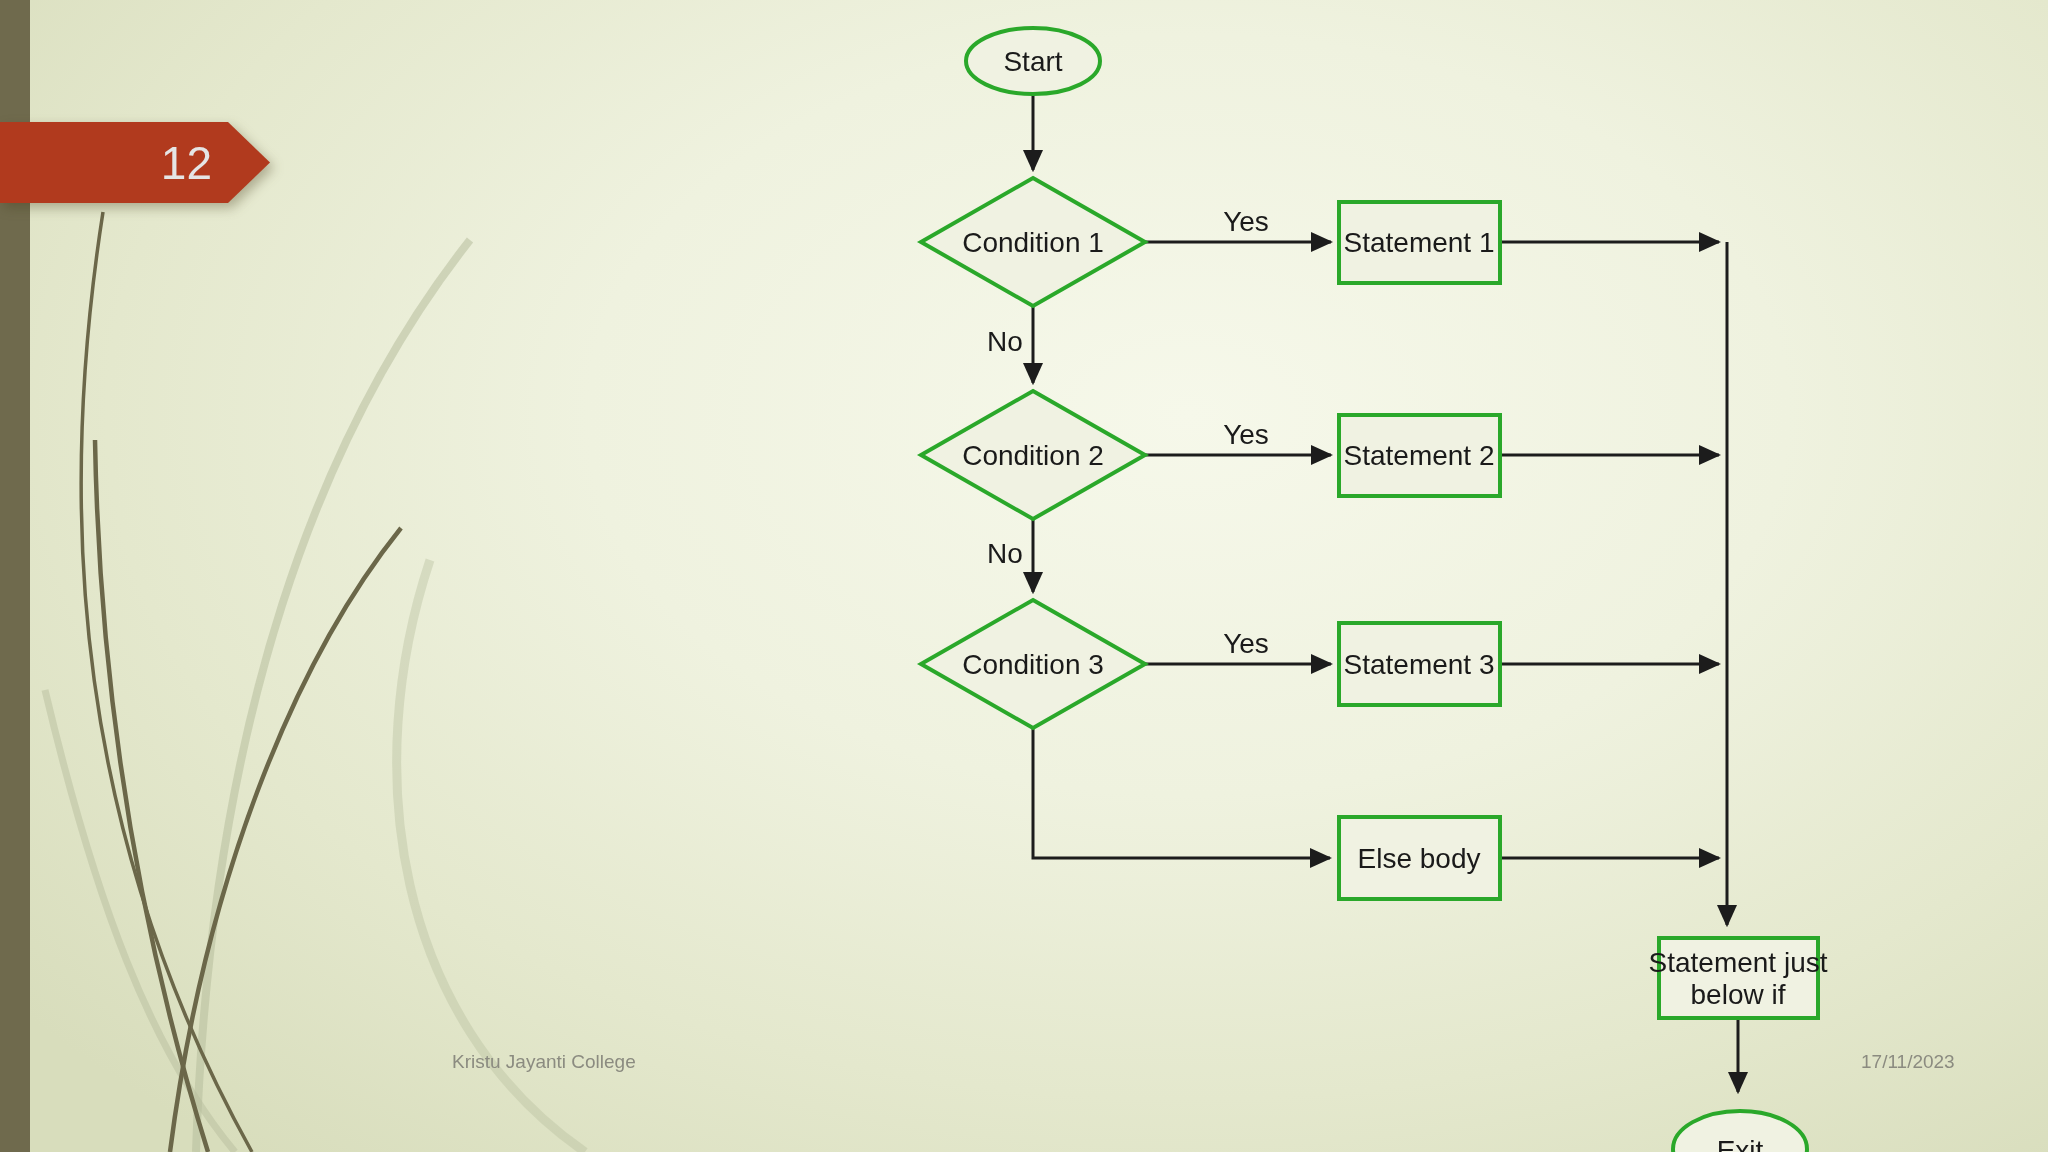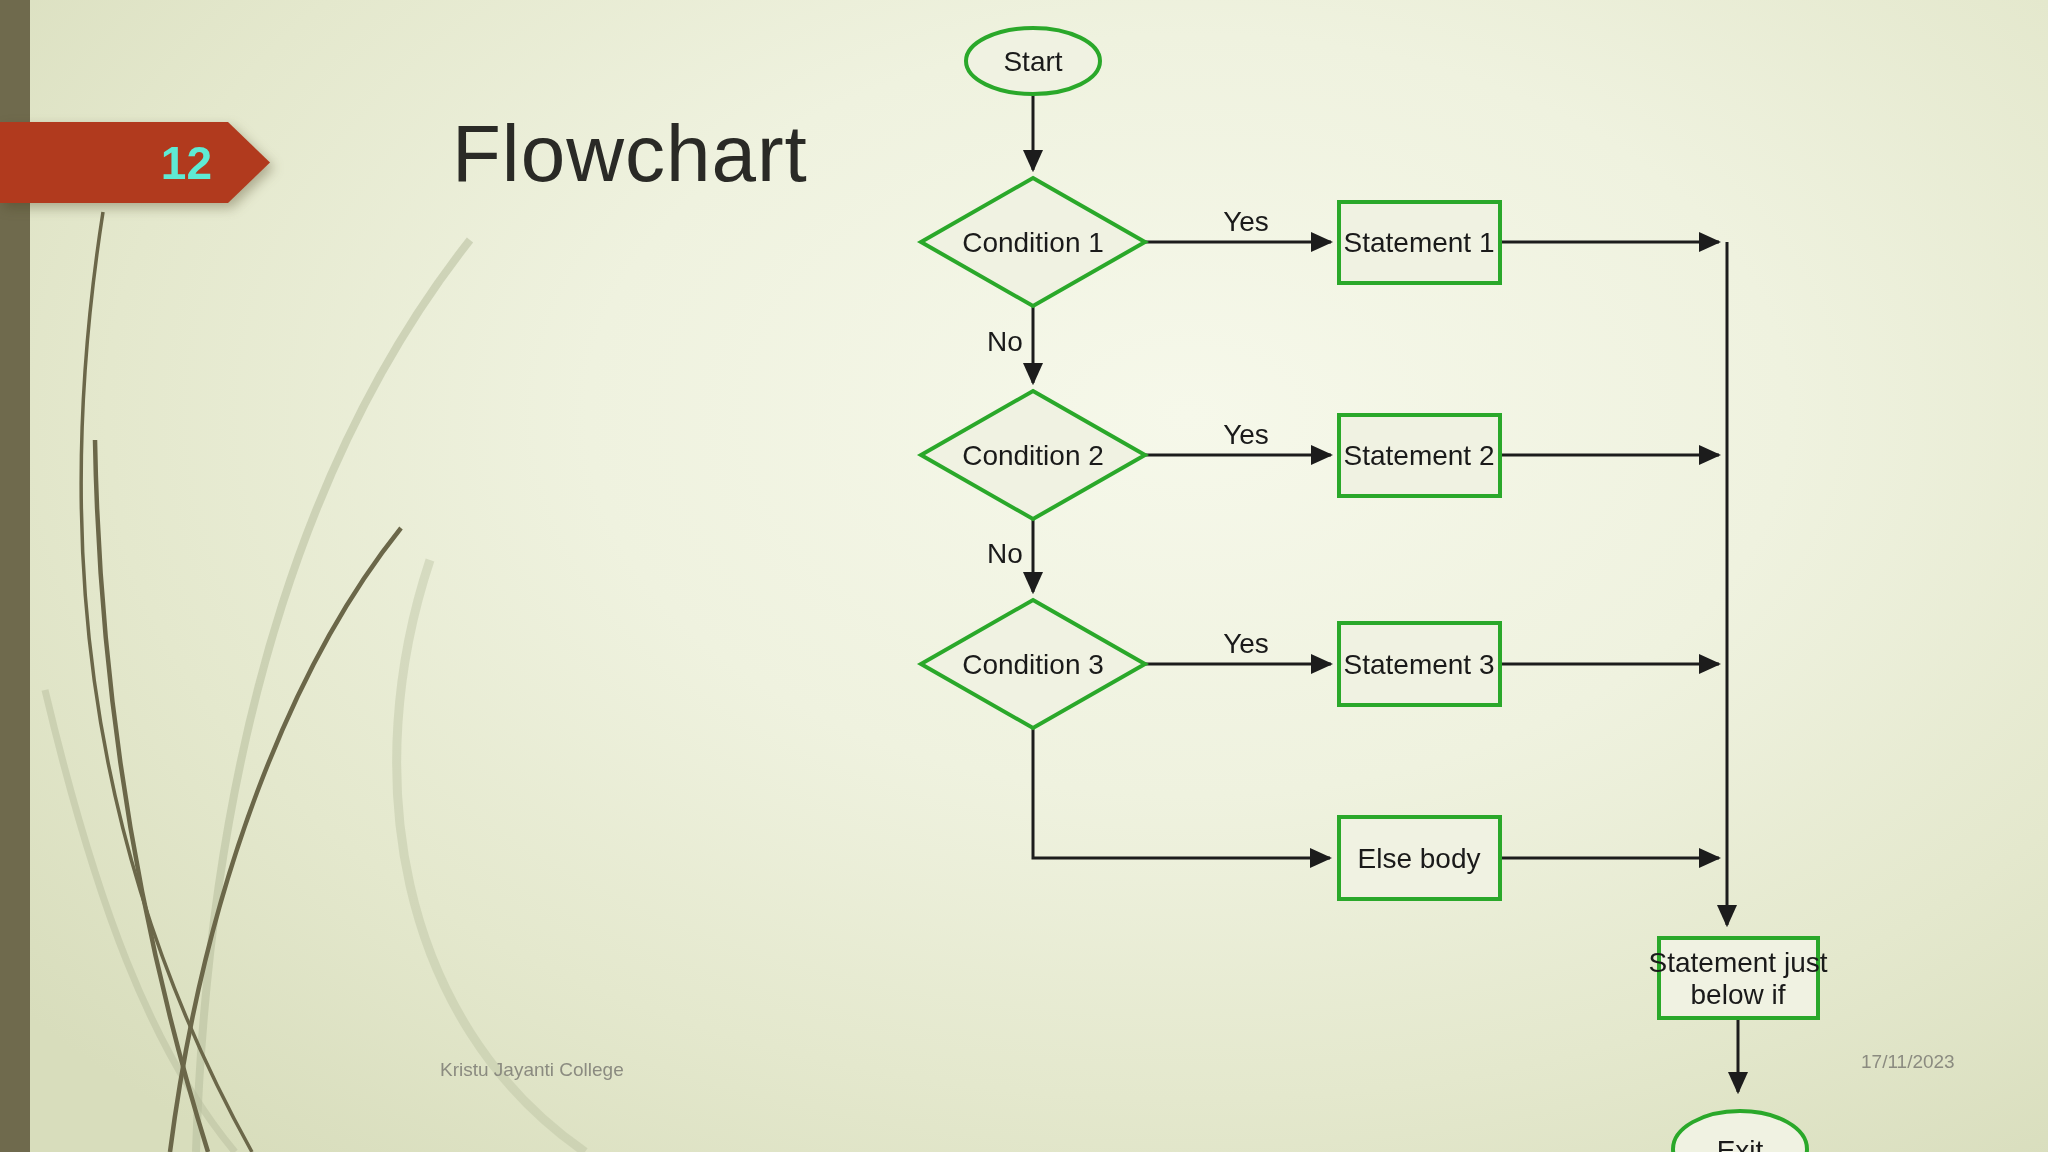--- a/index.html
+++ b/index.html
@@ -39,23 +39,23 @@
     width: 270px; height: 81px;
     background: #b13a1e;
     clip-path: polygon(0 0, 228px 0, 270px 40.5px, 228px 81px, 0 81px);
     display: flex;
     align-items: center;
     justify-content: flex-end;
     padding-right: 58px;
     box-sizing: border-box;
   }
   .banner span {
-    color: #5eead4;
+    color: #e5e5e5;
     font-size: 46px;
-    font-weight: 700;
+    font-weight: 400;
   }
   .page-title {
     position: absolute;
     left: 452px; top: 108px;
     margin: 0;
     font-size: 80px;
     font-weight: 300;
     color: #2a2a26;
     letter-spacing: 1px;
   }
@@ -67,21 +67,21 @@
     font-family: "Liberation Sans", sans-serif;
     font-size: 28px;
     fill: #1a1a1a;
     text-anchor: middle;
   }
   .footer-text {
     position: absolute;
     font-size: 19px;
     color: #8b8b80;
   }
-  .footer-left { left: 440px; top: 1051px; margin-top: 8px; }
+  .footer-left { left: 452px; top: 1051px; }
   .footer-right { left: 1820px; top: 1051px; margin-left: 41px; }
 </style>
 </head>
 <body>
 
 <div class="slide">
 
   <svg class="curves" width="2048" height="1152" viewBox="0 0 2048 1152">
     <path d="M 470 240 C 320 430, 210 720, 196 1152" fill="none" stroke="#b7bd9d" stroke-width="8" opacity="0.55"></path>
     <path d="M 45 690 C 95 900, 150 1050, 235 1152" fill="none" stroke="#b7bd9d" stroke-width="7" opacity="0.5"></path>
@@ -92,21 +92,20 @@
   </svg>
 
   <div class="accent-bar"></div>
 
   <div class="banner-wrap">
     <div class="banner">
       <span>12</span>
     </div>
   </div>
 
-  <h1 class="page-title">Flowchart</h1>
 
   <svg class="flowchart" width="2048" height="1152" viewBox="0 0 2048 1152">
     <defs>
       <marker id="ah" viewBox="0 0 10 9" refX="9" refY="4.5" markerWidth="7.5" markerHeight="6.75" orient="auto-start-reverse">
         <path d="M0,0 L10,4.5 L0,9 Z" fill="#1c1c1c"></path>
       </marker>
     </defs>
 
     <g stroke="#1c1c1c" stroke-width="3" fill="none">
       <line x1="1033" y1="95" x2="1033" y2="170" marker-end="url(#ah)"></line>

